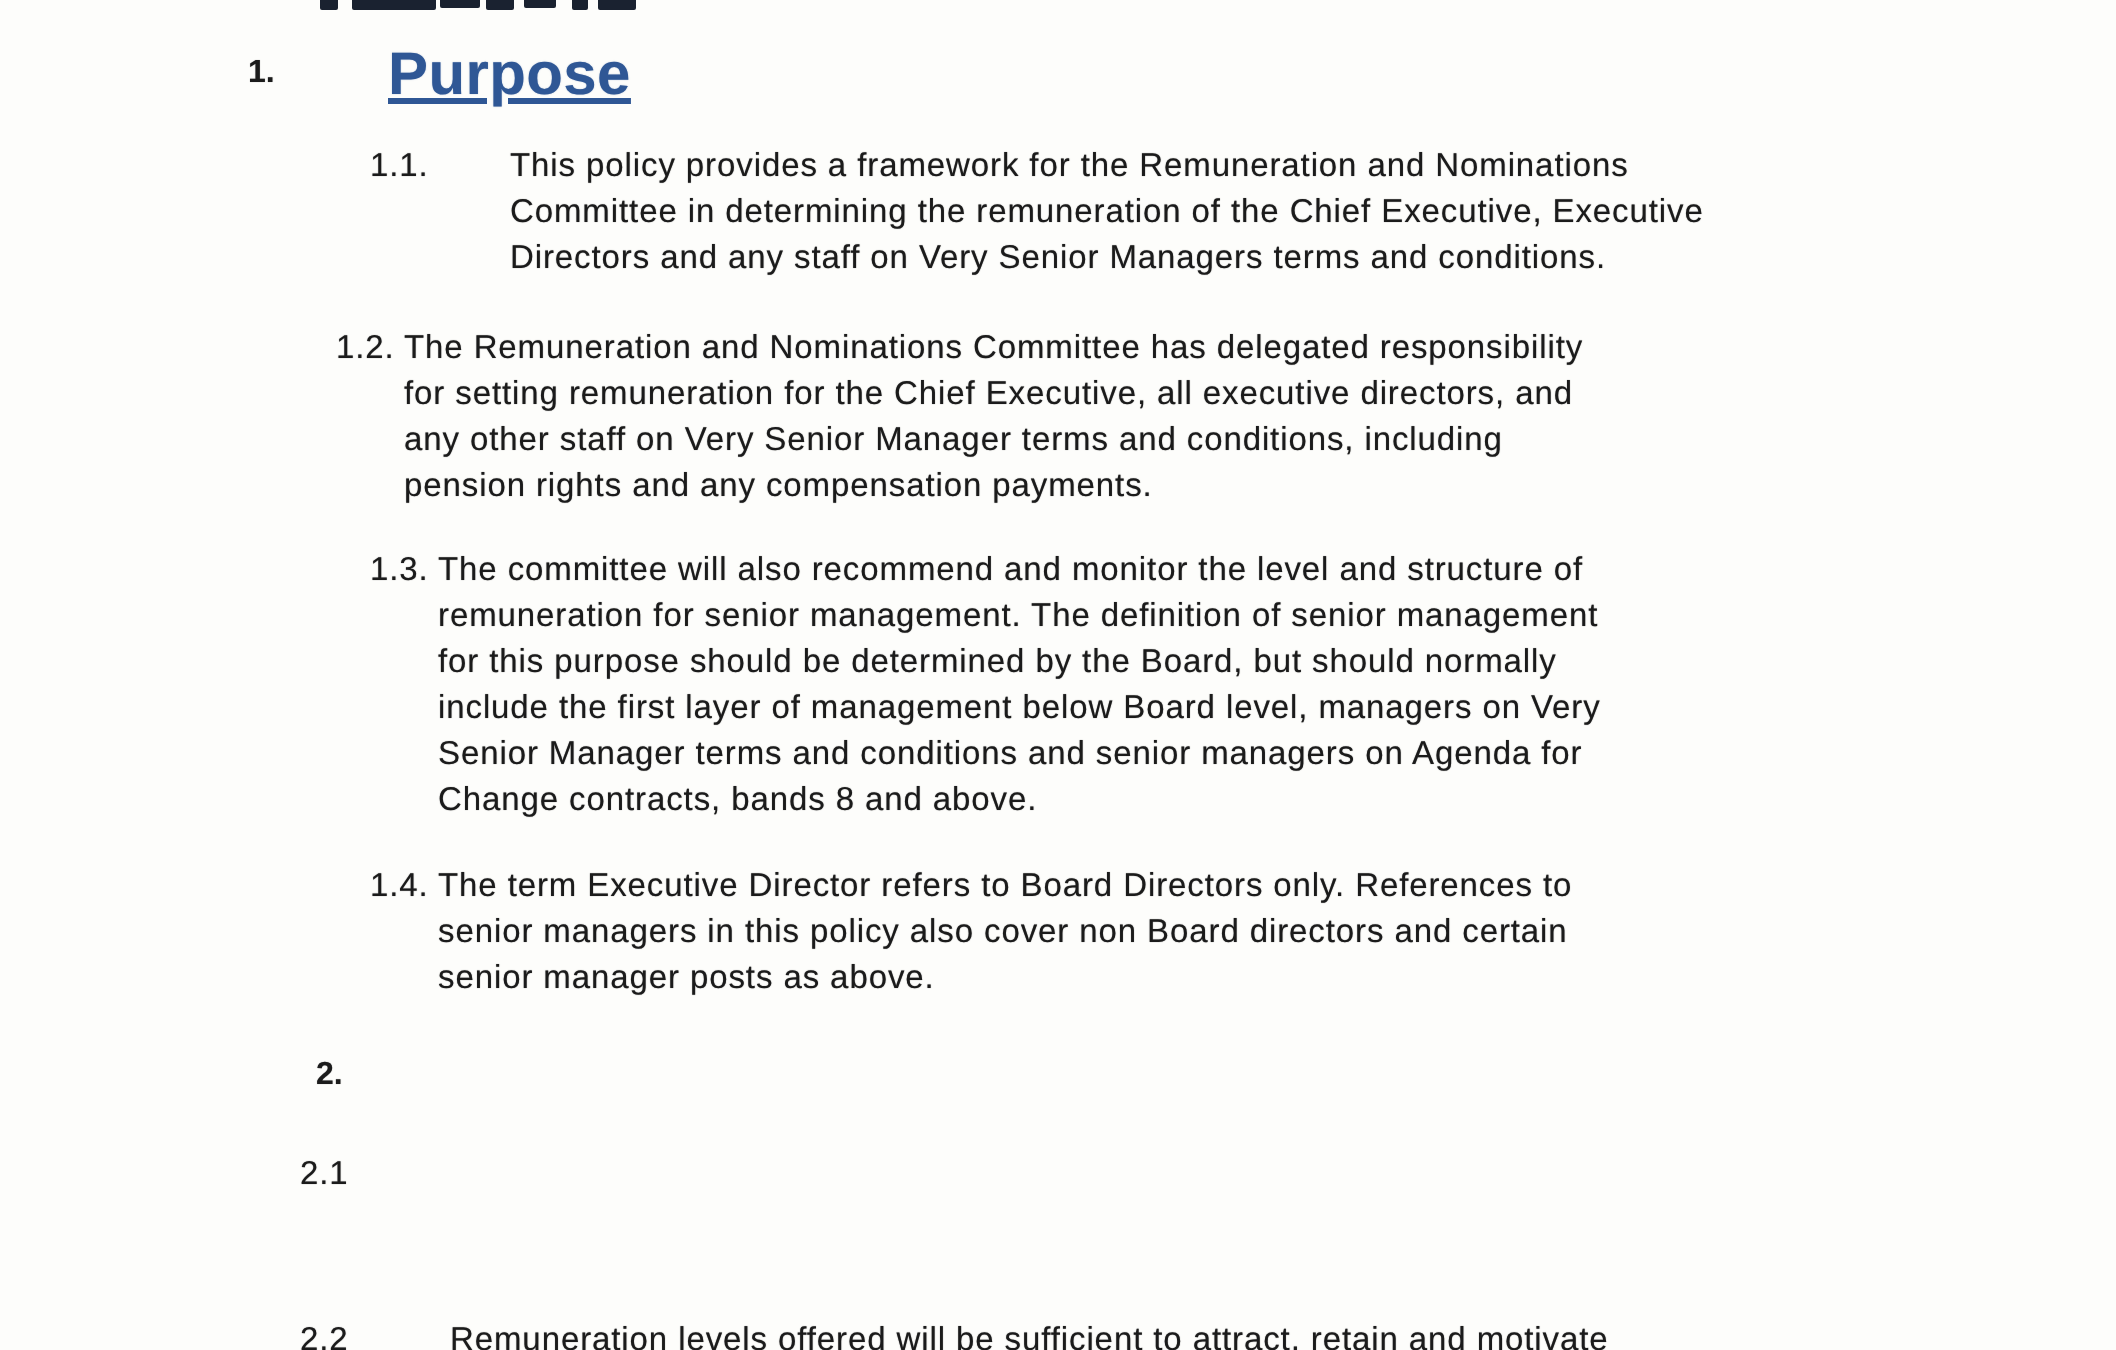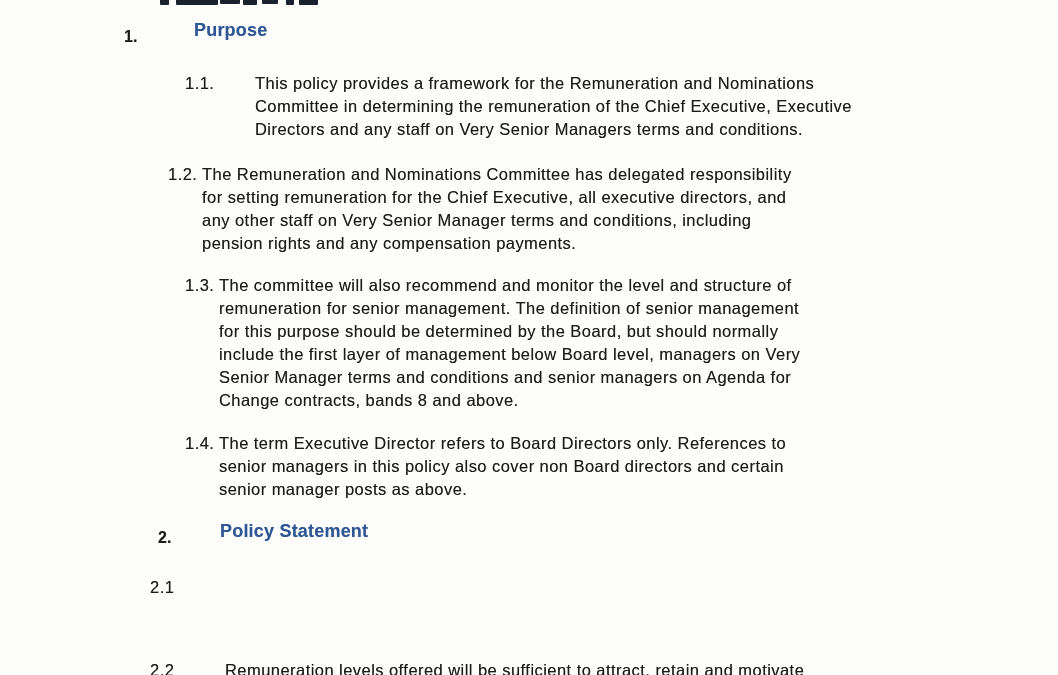--- a/index.html
+++ b/index.html
@@ -29,24 +29,25 @@
   #fs7{left:299px;width:19px;height:5px;}
 
   .sec-num{
     position:absolute;
     font-size:16px;font-weight:bold;line-height:1;
     color:#1c1c1c;
     text-shadow:0 0 0.5px rgba(0,0,0,0.45);
   }
   .sec-title{
     position:absolute;
-    font-size:18px;font-weight:bold;line-height:1.25;
+    font-size:30px;font-weight:bold;line-height:1.25;
     color:var(--heading-blue);
     letter-spacing:0.2px;
     text-shadow:0 0 0.6px rgba(47,87,149,0.5);
+    text-decoration:underline;
   }
   #h1-num{left:124px;top:29px;}
   #h1-title{left:194px;top:19px;}
   #h2-num{left:158px;top:530px;}
   #h2-title{left:220px;top:520px;}
 
   .clause{
     position:absolute;
     display:flex;
     font-size:16.5px;line-height:23px;
@@ -108,21 +109,20 @@
   </div>
 
   <div class="clause sec1" id="c14">
     <span class="num">1.4.</span>
     <div class="text">The term Executive Director refers to Board Directors only. References to
 senior managers in this policy also cover non Board directors and certain
 senior manager posts as above.</div>
   </div>
 
   <span class="sec-num" id="h2-num">2.</span>
-  <span class="sec-title" id="h2-title">Policy Statement</span>
 
   <div class="clause sec2" id="c21">
     <span class="num">2.1</span>
   </div>
 
   <div class="clause sec2" id="c22">
     <span class="num">2.2</span>
     <div class="text">Remuneration levels offered will be sufficient to attract, retain and motivate</div>
   </div>
 

